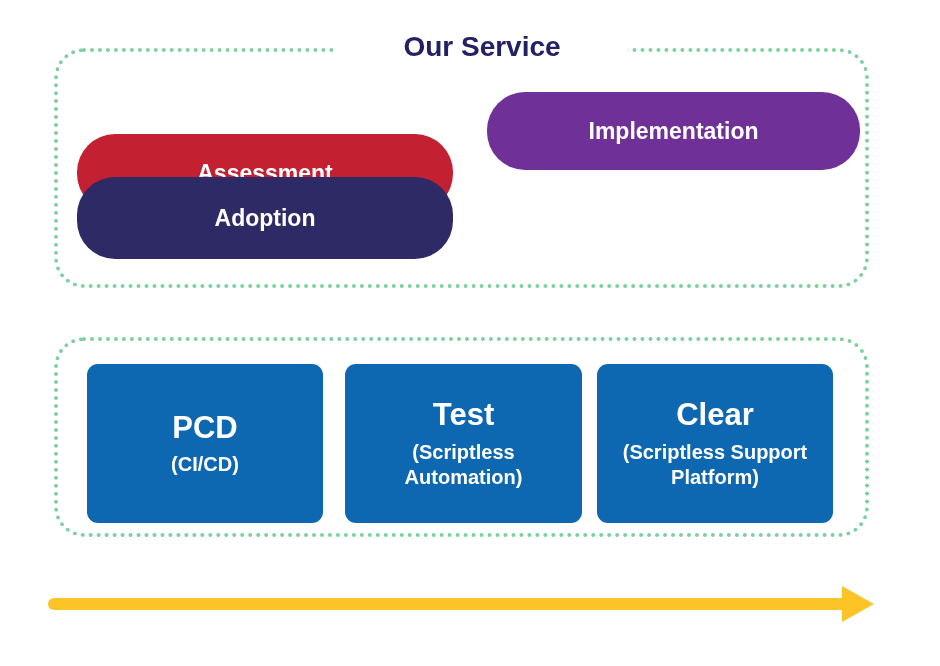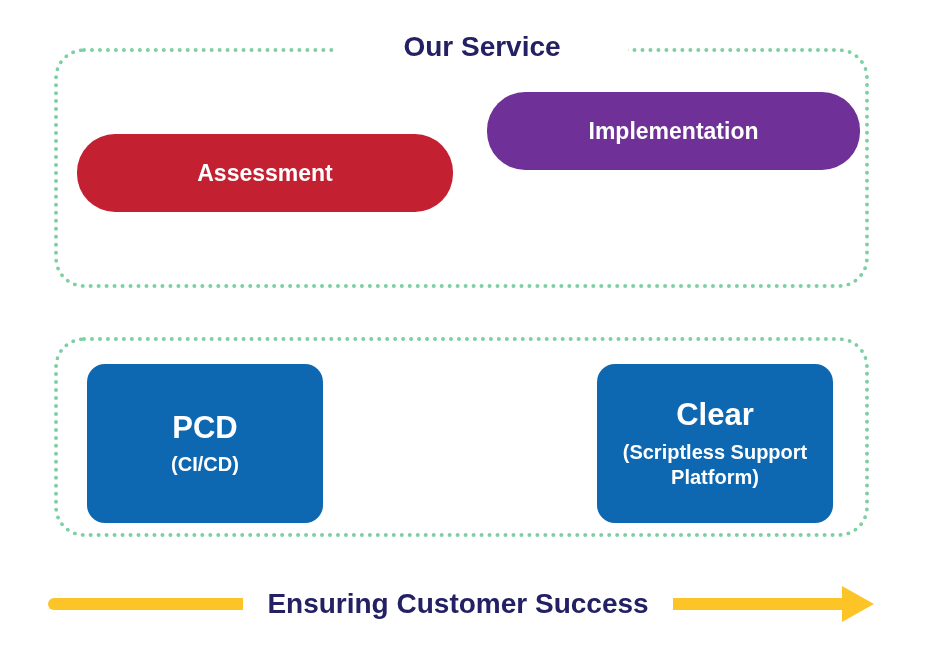--- a/index.html
+++ b/index.html
@@ -58,21 +58,21 @@
   .pill-assessment     { left: 77px;  top: 92px;  width: 376px; height: 78px; margin-top: 42px; }
   .pill-implementation { left: 487px; top: 92px;  width: 373px; height: 78px; }
   .pill-adoption       { left: 77px;  top: 177px; width: 376px; height: 82px; }
   .pill-governance     { left: 472px; top: 177px; width: 373px; height: 82px; }
 
   
   .tool {
     position: absolute;
     top: 364px;
     height: 159px;
-    border-radius: 18px;
+    border-radius: 11px;
     color: #ffffff;
     display: flex;
     flex-direction: column;
     align-items: center;
     justify-content: center;
     text-align: center;
     box-sizing: border-box;
     padding: 0 20px;
     z-index: 2;
   }
@@ -132,29 +132,33 @@
 </head>
 <body>
 
 <div class="canvas">
 
   <div class="group-frame frame-service"></div>
   <div class="group-title title-service">Our Service</div>
 
   <div class="pill pill-assessment" style="background-color: rgb(195, 32, 50);">Assessment</div>
   <div class="pill pill-implementation" style="background-color: rgb(111, 49, 151);">Implementation</div>
+  <div class="pill pill-adoption" style="background-color: rgb(45, 42, 102);">Adoption</div>
 
   <div class="group-frame frame-tools"></div>
 
   <div class="tool tool-pcd" style="background-color: rgb(14, 103, 177);">
     <div class="tool-title">PCD</div>
     <div class="tool-sub">(CI/CD)</div>
+  </div>
+  <div class="tool tool-test" style="background-color: rgb(14, 103, 177);">
+    <div class="tool-title">Test</div>
+    <div class="tool-sub">(Scriptless Automation)</div>
   </div>
   <div class="tool tool-clear" style="background-color: rgb(14, 103, 177);">
     <div class="tool-title">Clear</div>
     <div class="tool-sub">(Scriptless Support Platform)</div>
   </div>
 
   <div class="arrow-line" style="background-color: rgb(253, 196, 40);"></div>
   <div class="arrow-head" style="border-left-color: rgb(253, 196, 40);"></div>
-  <div class="arrow-label">Ensuring Customer Success</div>
 
 </div>
 
 </body></html>

